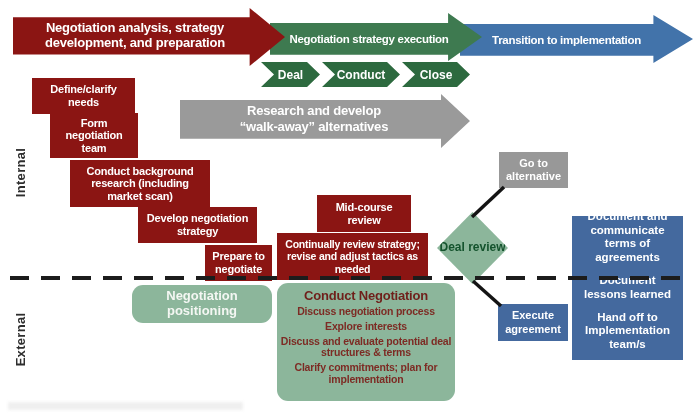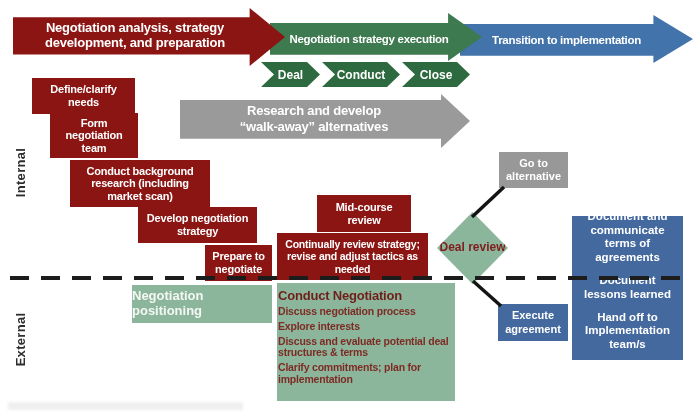--- a/index.html
+++ b/index.html
@@ -41,33 +41,33 @@
   .b-develop{left:138px;top:207px;width:119px;height:36px;}
   .b-prepare{left:205px;top:245px;width:67px;height:35px;}
   .b-midcourse{left:317px;top:195px;width:94px;height:37px;}
   .b-continually{left:277px;top:233px;width:151px;height:47px;font-size:10.5px;}
 
   .graybox{position:absolute;left:499px;top:152px;width:69px;height:36px;background:#989898;
     color:#fff;font-weight:bold;font-size:11px;line-height:1.2;display:flex;align-items:center;
     justify-content:center;text-align:center;}
 
   .diamond{position:absolute;left:437px;top:212px;width:71px;height:72px;background:#8cb69b;
-    clip-path:polygon(50% 0,100% 50%,50% 100%,0 50%);color:#7f1d1d;font-weight:bold;font-size:12px;
+    clip-path:polygon(50% 0,100% 50%,50% 100%,0 50%);color:#14532d;font-weight:bold;font-size:12px;
     line-height:1.15;display:flex;align-items:center;justify-content:center;text-align:center;z-index:4;}
 
   .dash{position:absolute;left:10px;top:276px;width:682px;height:4px;z-index:5;
     background:repeating-linear-gradient(90deg,#1c1c1c 0 19px,transparent 19px 31px);}
 
   .bluebox{position:absolute;background:#44699e;color:#fff;font-weight:bold;text-align:center;
     display:flex;flex-direction:column;align-items:center;justify-content:center;box-sizing:border-box;}
   .b-docs{left:572px;top:216px;width:111px;height:144px;z-index:4;font-size:11.5px;line-height:1.2;
     justify-content:flex-end;padding:8px 6px;gap:9px;}
   .b-execute{left:498px;top:304px;width:70px;height:37px;font-size:11px;line-height:1.2;z-index:4;}
 
-  .greenbox{position:absolute;background:#8cb69b;box-sizing:border-box;text-align:left;}
+  .greenbox{position:absolute;background:#8cb69b;box-sizing:border-box;text-align:center;border-radius:11px;}
   .b-positioning{left:132px;top:285px;width:140px;height:38px;color:#f4f7f3;font-weight:bold;
     font-size:13px;line-height:1.15;display:flex;align-items:center;justify-content:center;}
   .b-conduct-neg{left:277px;top:283px;width:178px;height:118px;color:#7d2b24;padding:4px 1px;}
   .b-conduct-neg .title{font-weight:bold;font-size:13px;color:#6f1f1a;letter-spacing:-.2px;margin:1px 0 3px 0;}
   .b-conduct-neg .item{font-weight:bold;font-size:10.5px;line-height:1.12;margin:3px 0;letter-spacing:-.2px;}
 
   .lane{position:absolute;left:6px;width:30px;color:#2e2e2e;font-weight:bold;font-size:13px;
     display:flex;align-items:center;justify-content:center;}
   .lane span{transform:rotate(-90deg);white-space:nowrap;letter-spacing:.3px;}
   .lane-internal{top:135px;height:75px;}

